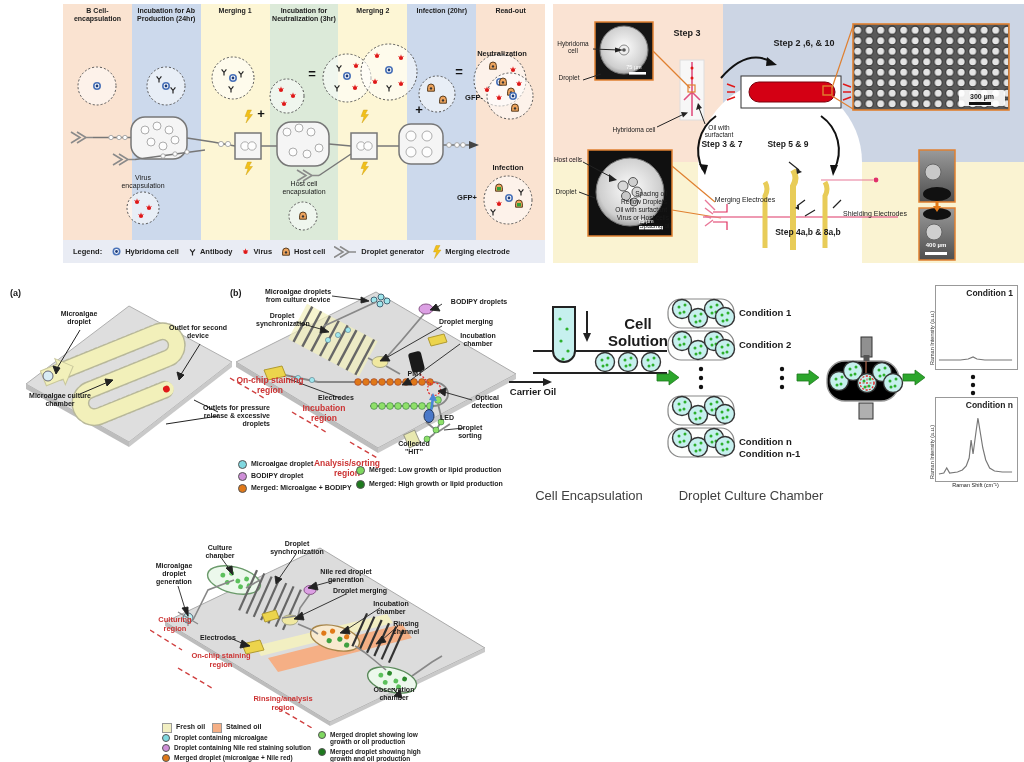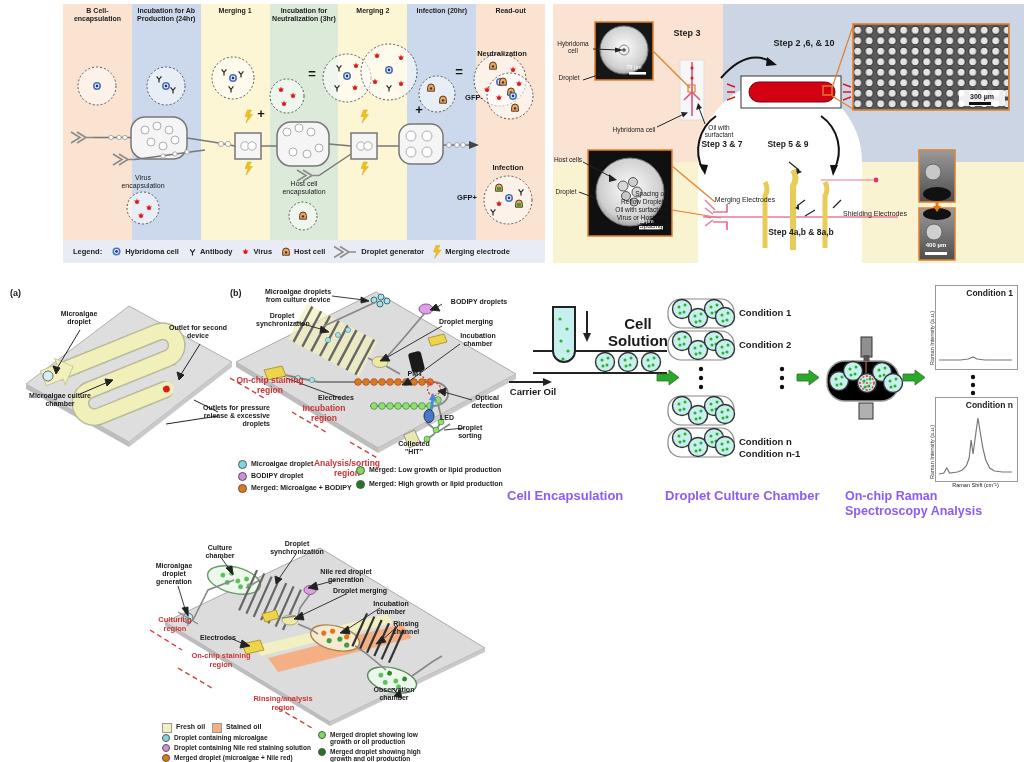--- a/index.html
+++ b/index.html
@@ -2,21 +2,21 @@
 <html><head>
 <meta charset="utf-8">
 <style>
   html,body{margin:0;padding:0;background:#fff;}
   .canvas{position:relative;width:1024px;height:762px;background:#fff;font-family:"Liberation Sans",sans-serif;color:#222;overflow:hidden;}
   .abs{position:absolute;}
   .lbl{position:absolute;font-size:7px;line-height:1.15;text-align:center;color:#1a1a1a;}
   .b{font-weight:bold;}
   .red{color:#c33;font-weight:bold;}
   .wht{color:#fff;}
-  .cap{position:absolute;font-weight:bold;font-size:13px;text-align:left;color:#8b5cf6;line-height:1.2;}
+  .cap{position:absolute;font-weight:normal;font-size:13px;text-align:center;color:#404040;line-height:1.2;}
   .vlab{position:absolute;font-size:5.5px;transform:rotate(-90deg);transform-origin:left top;white-space:nowrap;color:#333;}
   
   .flow{left:63px;top:4px;width:482px;height:259px;}
   .flow-cols{position:absolute;left:0;top:0;width:482px;height:236px;display:flex;}
   .fcol{flex:1;padding:3px 2px 0 2px;font-size:7px;font-weight:bold;text-align:center;line-height:1.2;}
   .c-peach{background:#fae3d1;} .c-blue{background:#ccd9ec;} .c-yellow{background:#fdf6d5;} .c-green{background:#dcead9;}
   .flow-legend{position:absolute;left:0;top:236px;width:482px;height:23px;background:#e9ecf4;display:flex;align-items:center;gap:9px;padding-left:10px;box-sizing:border-box;font-size:7.5px;font-weight:bold;}
   .fleg-item{display:flex;align-items:center;gap:3px;}
   
   .dev{left:553px;top:4px;width:471px;height:259px;}
@@ -383,21 +383,21 @@
   <div class="lbl" style="left:0px;top:152px;width:30px;font-size:6.5px;">Host cells</div>
   <div class="lbl" style="left:0px;top:184px;width:26px;font-size:6.5px;">Droplet</div>
   <div class="lbl wht" style="left:78px;top:214px;width:30px;font-size:5.5px;">75 µm</div>
   <div class="lbl" style="left:58px;top:186px;width:56px;font-size:6.5px;text-align:right;">Spacing oil</div>
   <div class="lbl" style="left:52px;top:194px;width:62px;font-size:6.5px;text-align:right;">Reflow Droplets</div>
   <div class="lbl" style="left:40px;top:202px;width:74px;font-size:6.5px;text-align:right;">Oil with surfactant</div>
   <div class="lbl" style="left:44px;top:210px;width:72px;font-size:6.5px;text-align:right;">Virus or Host cells</div>
   <div class="lbl" style="left:60px;top:218px;width:58px;font-size:6.5px;text-align:right;">Spacing oil</div>
   <div class="lbl" style="left:160px;top:192px;width:64px;font-size:7px;">Merging Electrodes</div>
   <div class="lbl" style="left:290px;top:206px;width:64px;font-size:7px;">Shielding Electrodes</div>
-  <div class="lbl b" style="left:213px;top:224px;width:70px;font-size:8.5px;">Step 4a,b &amp; 8a,b</div>
+  <div class="lbl b" style="left:220px;top:224px;width:70px;font-size:8.5px;">Step 4a,b &amp; 8a,b</div>
   <div class="lbl wht b" style="left:364px;top:238px;width:38px;font-size:6px;">400 µm</div>
 </div>
 
 <div class="abs pa">
   <svg class="abs" style="left:0;top:0;" width="235" height="195">
     <polygon points="18,102 121,24 224,80 121,160" fill="#dedede" stroke="#b0b0b0"></polygon>
     <polygon points="18,102 121,160 121,165 18,107" fill="#bdbdbd"></polygon>
     <polygon points="121,160 224,80 224,85 121,165" fill="#c9c9c9"></polygon>
     <g transform="rotate(-22 121 92)">
       <path d="M58,64 H163 A14,14 0 0 1 163,92 H78 A14,14 0 0 0 78,120 H150" stroke="#b8b89a" stroke-width="18" fill="none" stroke-linecap="round" stroke-dasharray="2.5,2.5"></path>
@@ -671,21 +671,20 @@
     <svg width="79" height="70" viewBox="0 0 81 70" preserveAspectRatio="none" style="position:absolute;left:0;top:12px;">
       <polyline fill="none" stroke="#777" stroke-width="1.2" points="3,64 8,63 11,58 14,63 22,62 27,60 31,56 34,48 36,30 38,44 41,22 43,8 45,20 48,38 51,50 55,58 60,61 68,62 78,62"></polyline>
     </svg>
   </div>
   <div class="vlab" style="left:424px;top:80px;">Raman Intensity (a.u.)</div>
   <div class="vlab" style="left:424px;top:194px;">Raman Intensity (a.u.)</div>
   <div class="lbl" style="left:430px;top:197px;width:81px;font-size:5.5px;">Raman Shift (cm⁻¹)</div>
 
   <div class="cap" style="left:2px;top:203px;width:164px;">Cell Encapsulation</div>
   <div class="cap" style="left:160px;top:203px;width:172px;">Droplet Culture Chamber</div>
-  <div class="cap" style="left:340px;top:204px;width:176px;font-size:12.5px;">On-chip Raman Spectroscopy Analysis</div>
 </div>
 
 <div class="abs pc">
   <svg class="abs" style="left:0;top:0;" width="340" height="200">
     <polygon points="15,94 170,20 335,120 180,194" fill="#dcdcdc" stroke="#aaa"></polygon>
     <polygon points="15,94 180,194 180,198 15,98" fill="#bdbdbd"></polygon>
     <polygon points="180,194 335,120 335,124 180,198" fill="#c9c9c9"></polygon>
     <polygon points="105,118 237,86 243,95 111,128" fill="#f2efc2"></polygon>
     <polygon points="118,130 252,96 262,110 128,144" fill="#f5af85"></polygon>
     <g transform="rotate(14 84 52)">

